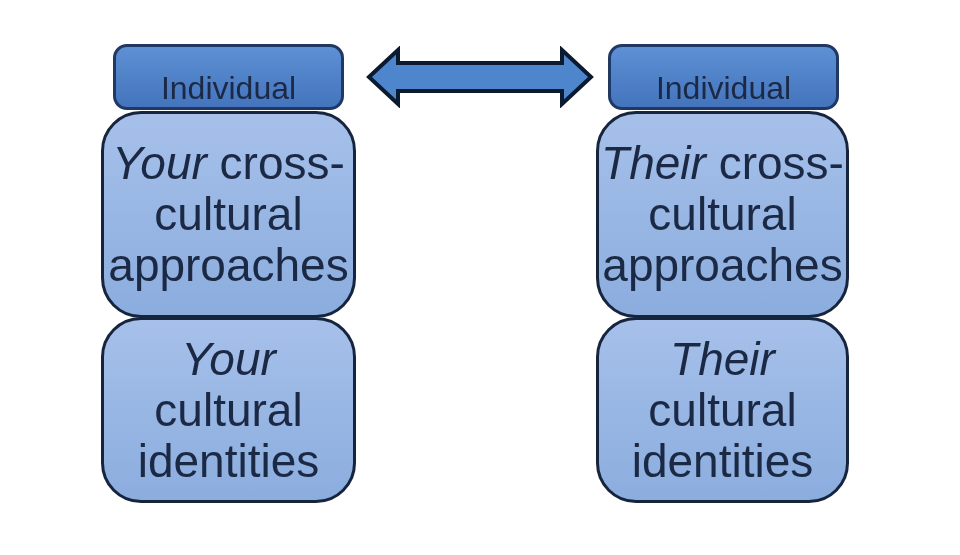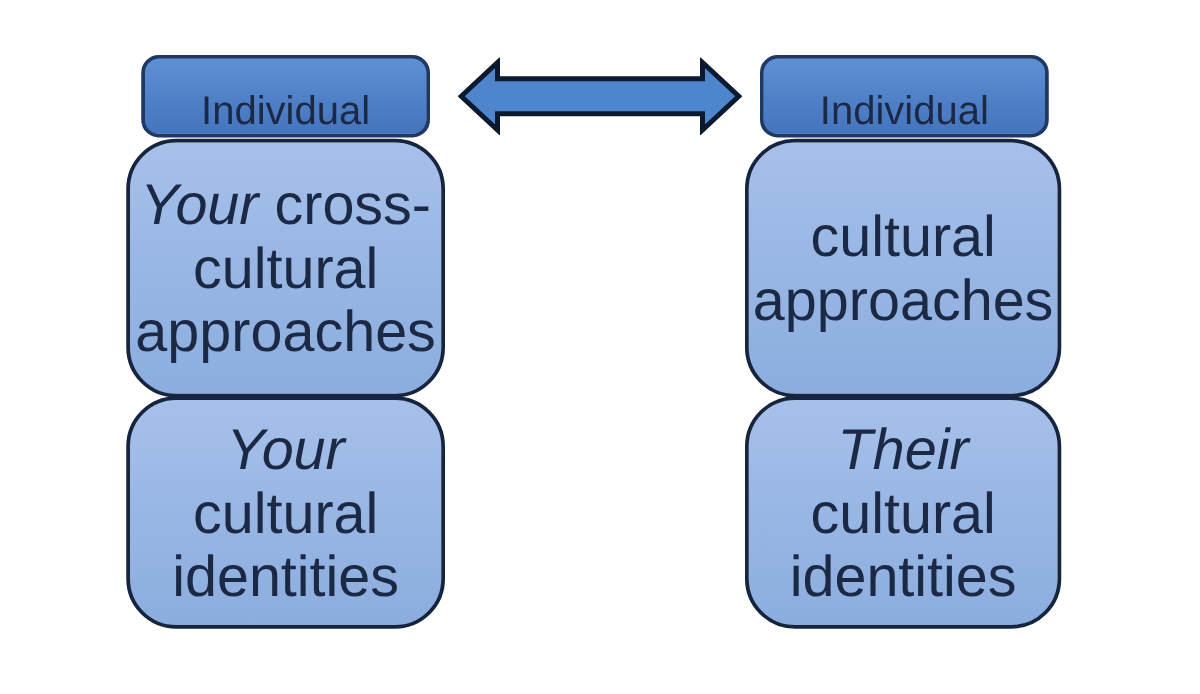--- a/index.html
+++ b/index.html
@@ -96,20 +96,21 @@
     <svg width="228" height="62" viewBox="0 0 228 62">
       <polygon points="3,31 32,4 32,17 196,17 196,4 225,31 196,58 196,45 32,45 32,58"></polygon>
     </svg>
   </div>
 
   <div class="box header-box r-header">
     <span>Individual</span>
   </div>
 
   <div class="box light-box r-approach">
+    <div class="line"><em>Their</em> <span>cross-</span></div>
     <div class="line">cultural</div>
     <div class="line bold">approaches</div>
   </div>
 
   <div class="box light-box r-identity">
     <div class="line"><em>Their</em></div>
     <div class="line">cultural</div>
     <div class="line bold">identities</div>
   </div>
 

